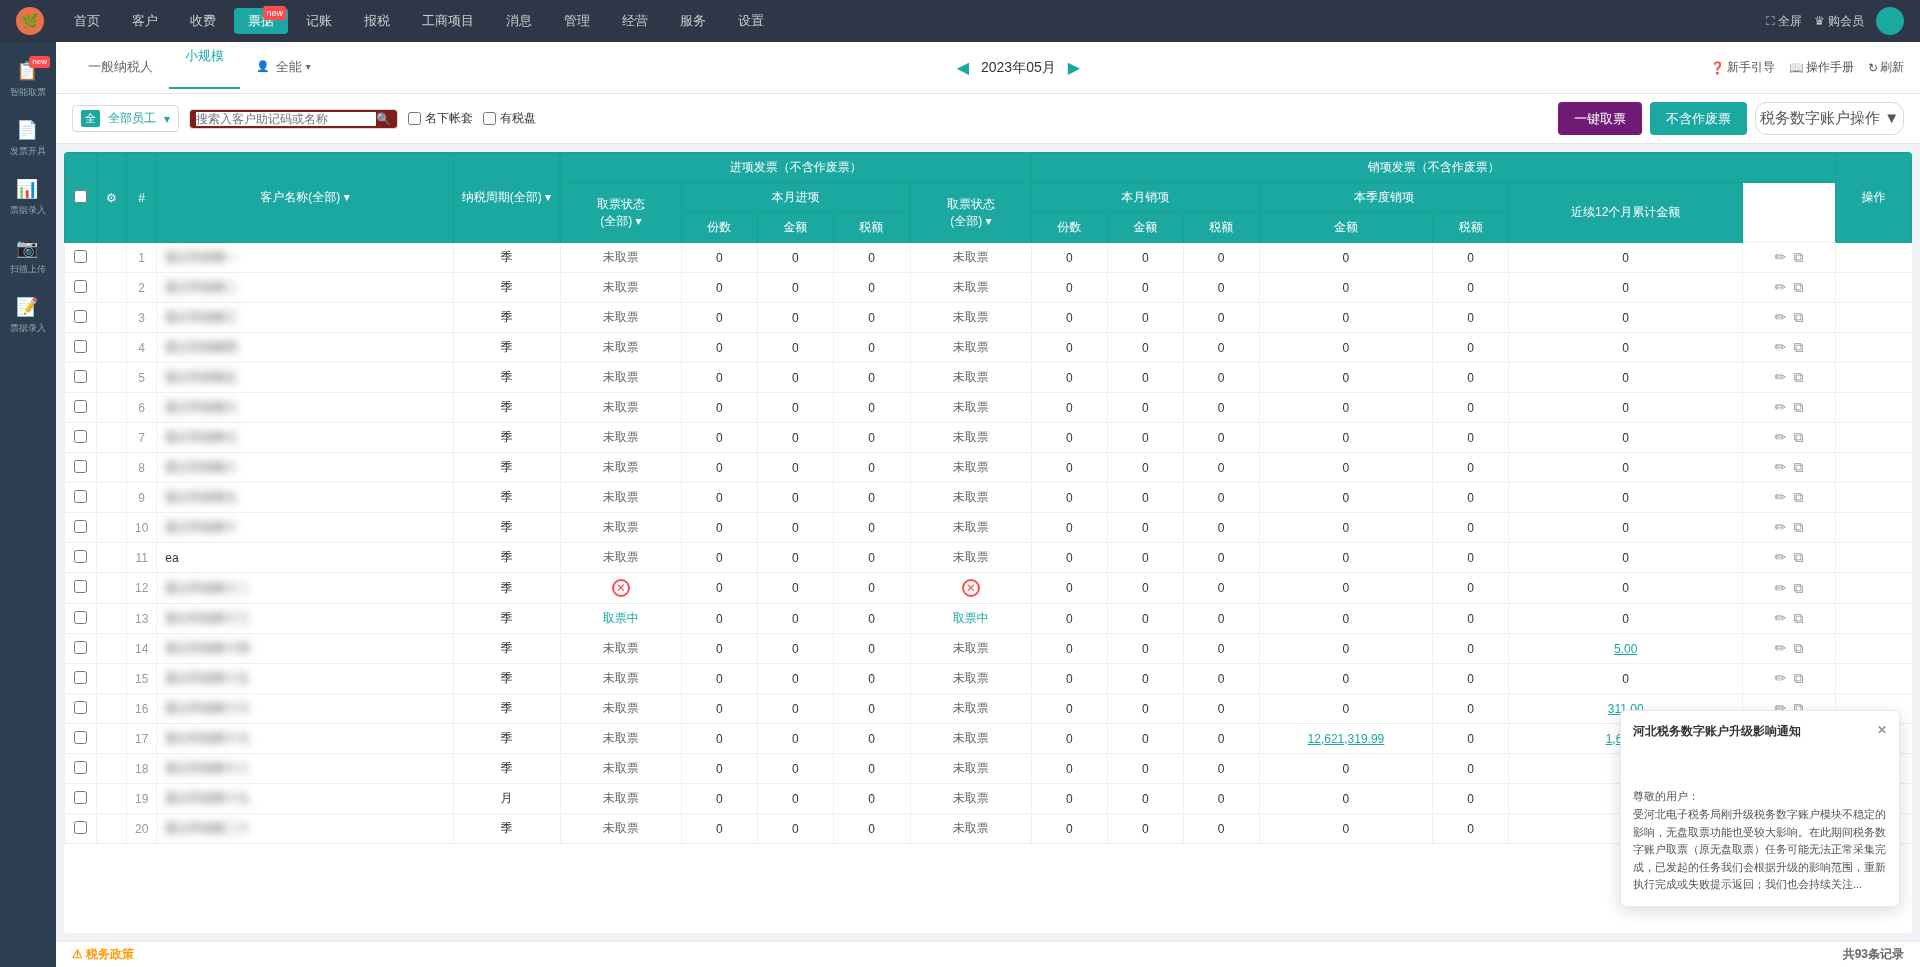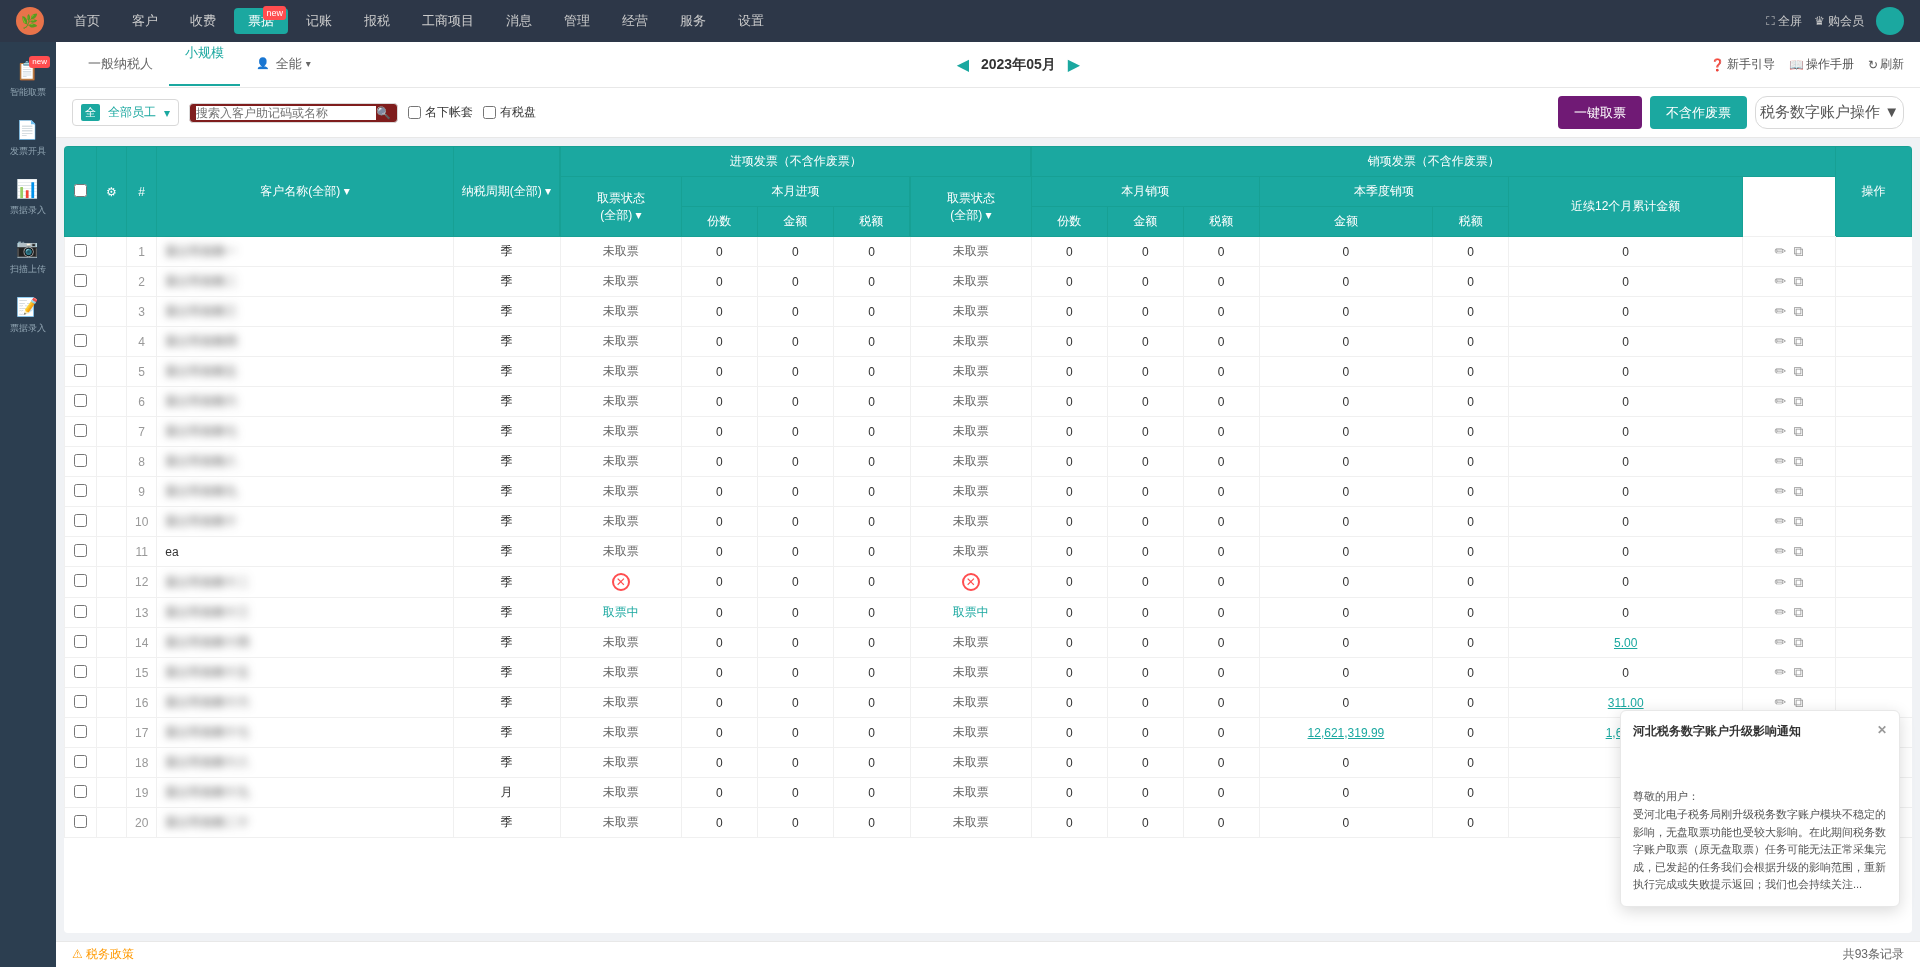--- a/index.html
+++ b/index.html
@@ -53,21 +53,21 @@
     .blurred { filter: blur(4px); user-select: none; }
     .row-num { color: #999; }
 
     
     .notify-popup { position: absolute; right: 20px; bottom: 60px; width: 280px; background: white; border: 1px solid #e8e8e8; border-radius: 6px; box-shadow: 0 4px 16px rgba(0,0,0,0.15); padding: 12px; z-index: 100; }
     .notify-popup .notify-title { font-weight: bold; margin-bottom: 2px; font-size: 12px; display: flex; justify-content: space-between; }
     .notify-popup .notify-body { font-size: 11px; color: #555; line-height: 1.6; margin-top: 48px; }
     .notify-popup .close-x { cursor: pointer; color: #999; }
 
     
-    .status-bar { background: white; border-top: 1px solid #e8e8e8; padding: 4px 16px; font-size: 12px; color: #666; display: flex; align-items: center; gap: 16px; }
+    .status-bar { background: white; border-top: 1px solid #e8e8e8; padding: 4px 16px; font-size: 12px; color: #666; display: flex; align-items: center; gap: 16px; font-weight: bold; }
     .status-bar .policy-link { color: #ff9900; cursor: pointer; }
   </style>
 </head>
 <body>
 
 <div class="top-nav">
   <div class="logo">🌿</div>
   <div class="nav-item">首页</div>
   <div class="nav-item">客户</div>
   <div class="nav-item">收费</div>
@@ -112,35 +112,35 @@
       <span style="font-size:9px;color:#8fa3b1">扫描上传</span>
     </div>
     <div class="sidebar-item">
       <span class="s-icon">📝</span>
       <span style="font-size:9px;color:#8fa3b1">票据录入</span>
     </div>
   </div>
 
   <div class="main-content" style="position:relative;">
 
-    <div style="background:white;border-bottom:1px solid #e8e8e8;display:flex;align-items:center;padding:0 16px;height:46px;gap:0;">
+    <div style="background:white;border-bottom:1px solid #e8e8e8;display:flex;align-items:center;padding:0 16px;height:52px;gap:0;">
       <div class="sub-tab">
         <span>一般纳税人</span>
       </div>
       <div class="sub-tab active" style="display:flex;align-items:flex-start;gap:4px;">
         <span>小规模</span>
       </div>
       <div class="sub-tab" style="display:flex;align-items:center;gap:4px;">
         <span style="font-size:11px;margin-right:2px;">👤</span>
         <span>全能</span>
         <span style="font-size:10px;">▾</span>
       </div>
       <div style="flex:1;display:flex;justify-content:center;align-items:center;gap:12px;">
         <button class="arrow-btn" style="background:none;border:none;cursor:pointer;color:#1ba8a0;font-size:16px;">◀</button>
-        <span style="font-size:14px;font-weight:700;">2023年05月</span>
+        <span style="font-size:14px;font-weight:400;">2023年05月</span>
         <button class="arrow-btn" style="background:none;border:none;cursor:pointer;color:#1ba8a0;font-size:16px;">▶</button>
       </div>
       <div style="display:flex;align-items:center;gap:14px;font-size:12px;color:#555;">
         <span style="cursor:pointer;display:flex;align-items:center;gap:2px;">
           <span>❓</span>
           <span>新手引导</span>
         </span>
         <span style="cursor:pointer;display:flex;align-items:center;gap:2px;">
           <span>📖</span>
           <span>操作手册</span>

